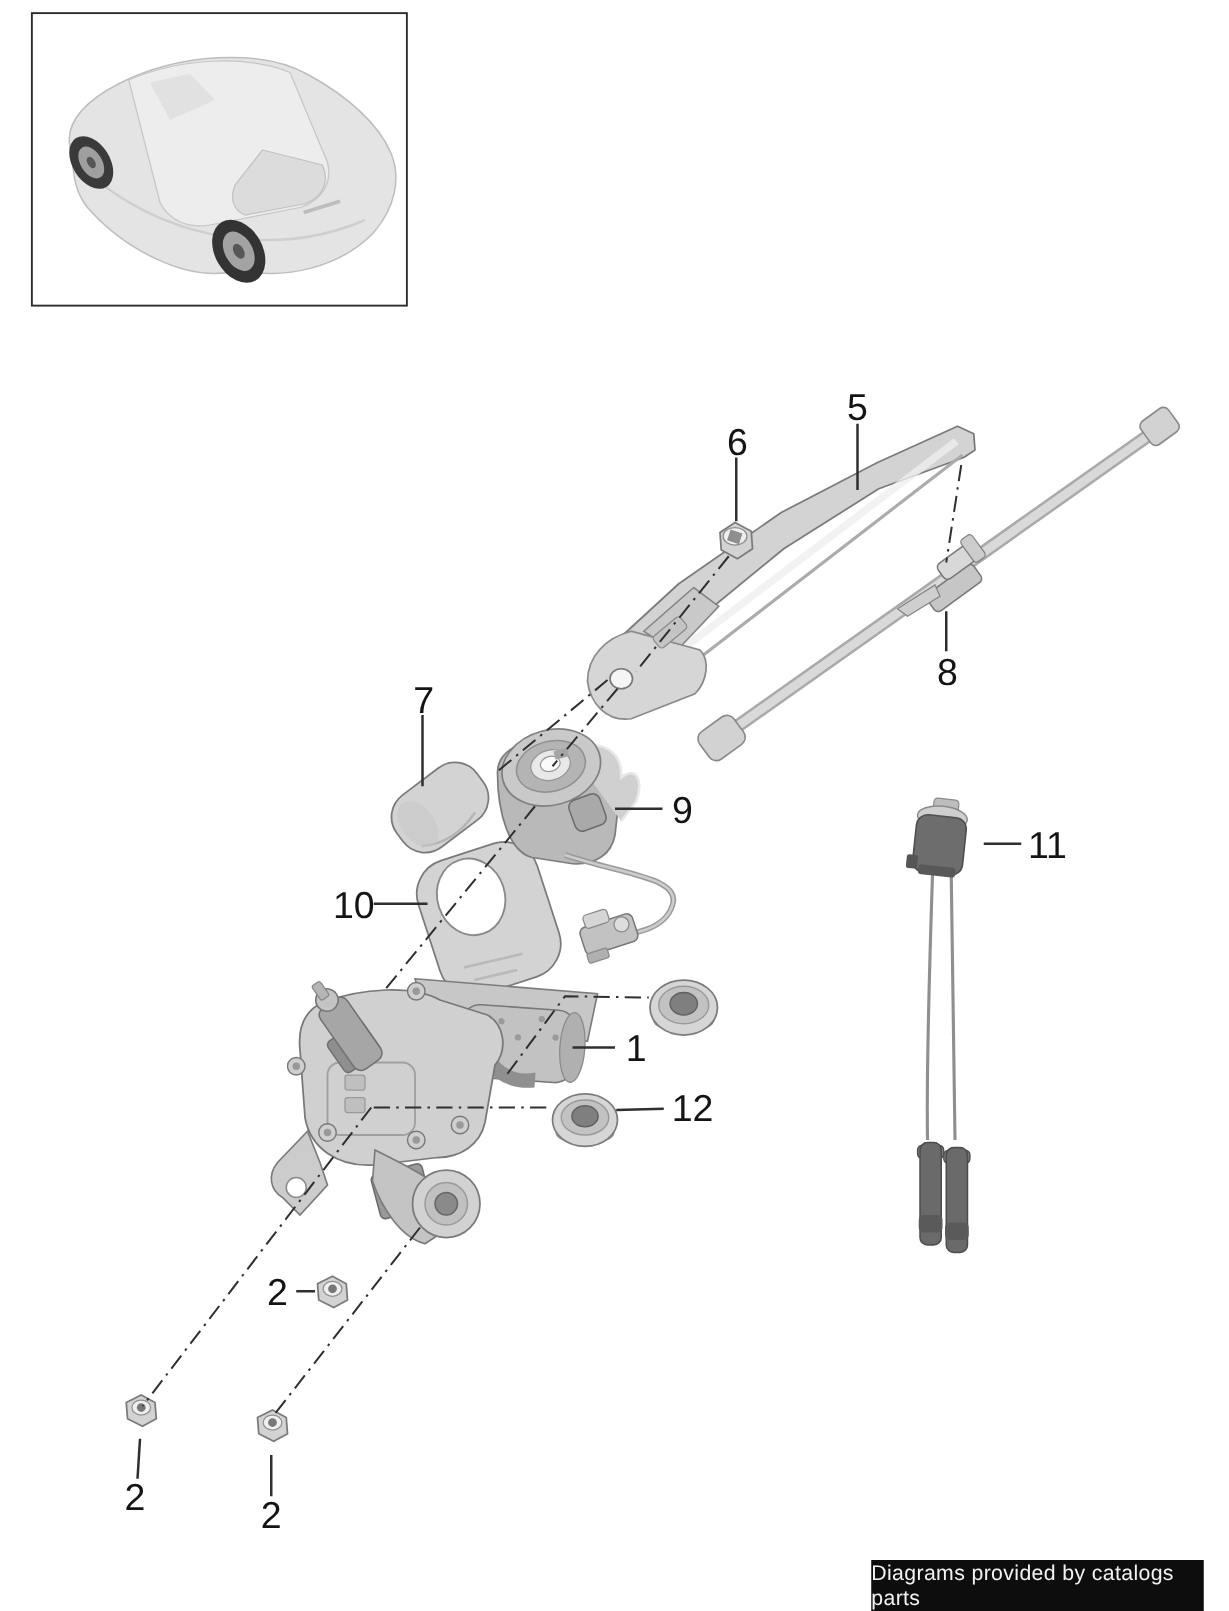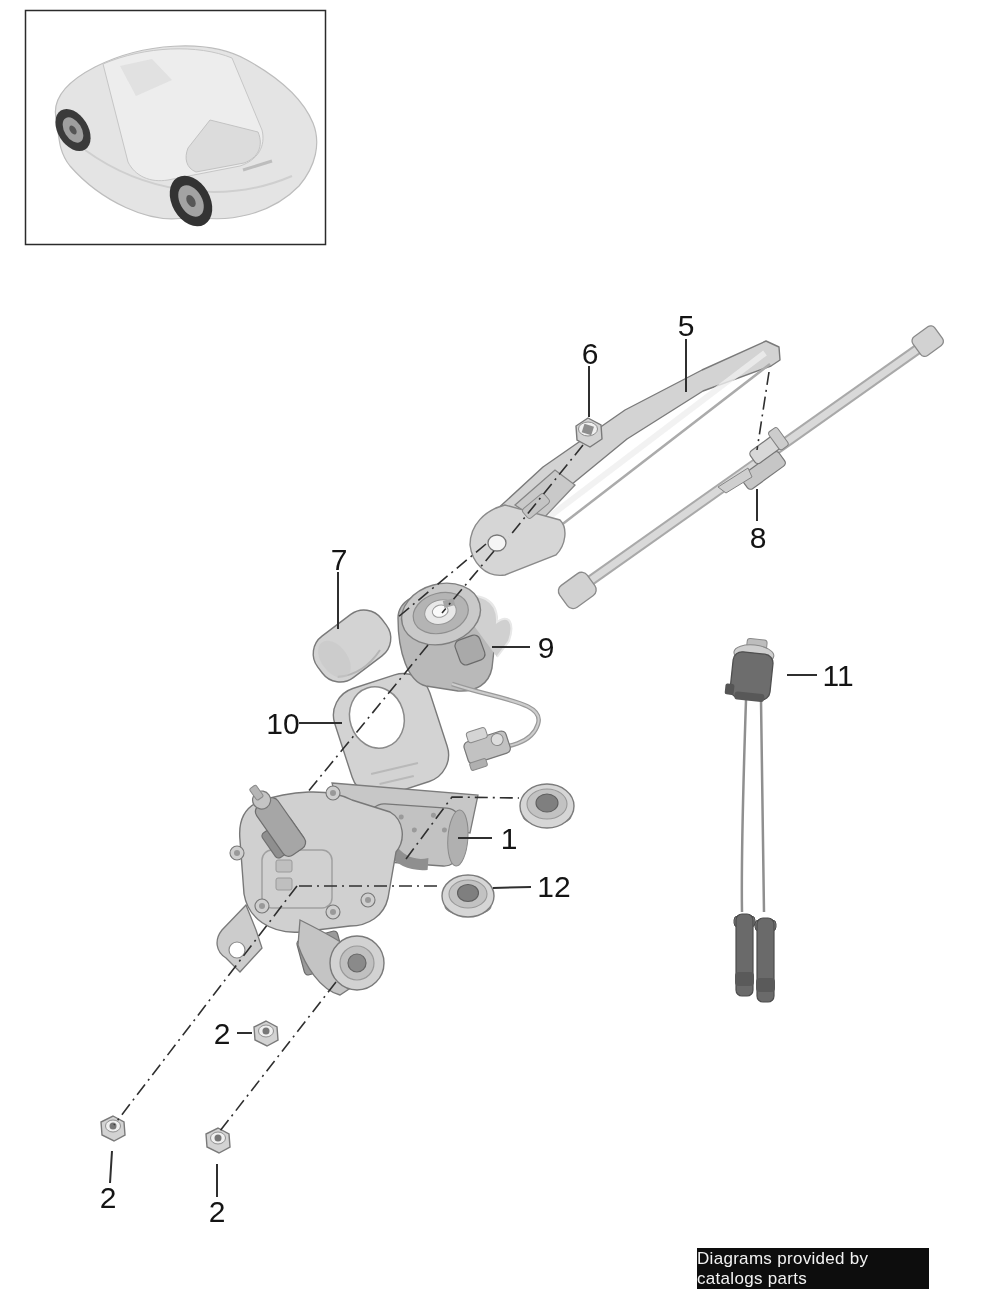--- a/index.html
+++ b/index.html
@@ -3,21 +3,21 @@
 <meta charset="utf-8">
 <style>
   html,body{margin:0;padding:0;background:#fff;}
   .stage{position:relative;width:983px;height:1289px;background:#fff;overflow:hidden;
          font-family:"Liberation Sans",sans-serif;}
   .stage svg{position:absolute;left:0;top:0;}
   .callout{font:400 30px "Liberation Sans",sans-serif;fill:#141414;text-anchor:middle;}
   .ln{stroke:var(--line,#2f2f2f);stroke-width:2;fill:none;}
   .dashln{stroke:var(--line,#2f2f2f);stroke-width:1.6;fill:none;stroke-dasharray:13 5 2 5;}
   .part{fill:var(--part-fill,#d3d3d3);stroke:var(--part-stroke,#7a7a7a);stroke-width:1.4;}
-  .banner{position:absolute;left:697px;top:1248px;width:232px;height:41px;
+  .banner{position:absolute;left:697px;top:1248px;width:266px;height:41px;
           background:var(--banner-bg,#0d0d0d);color:var(--banner-fg,#f2f2f2);
           display:flex;align-items:center;justify-content:center;
           font-size:17px;letter-spacing:.3px;}
 </style>
 </head>
 <body>
 
 <div class="stage">
 <svg width="983" height="1289" viewBox="0 0 983 1289" xmlns="http://www.w3.org/2000/svg">
 

